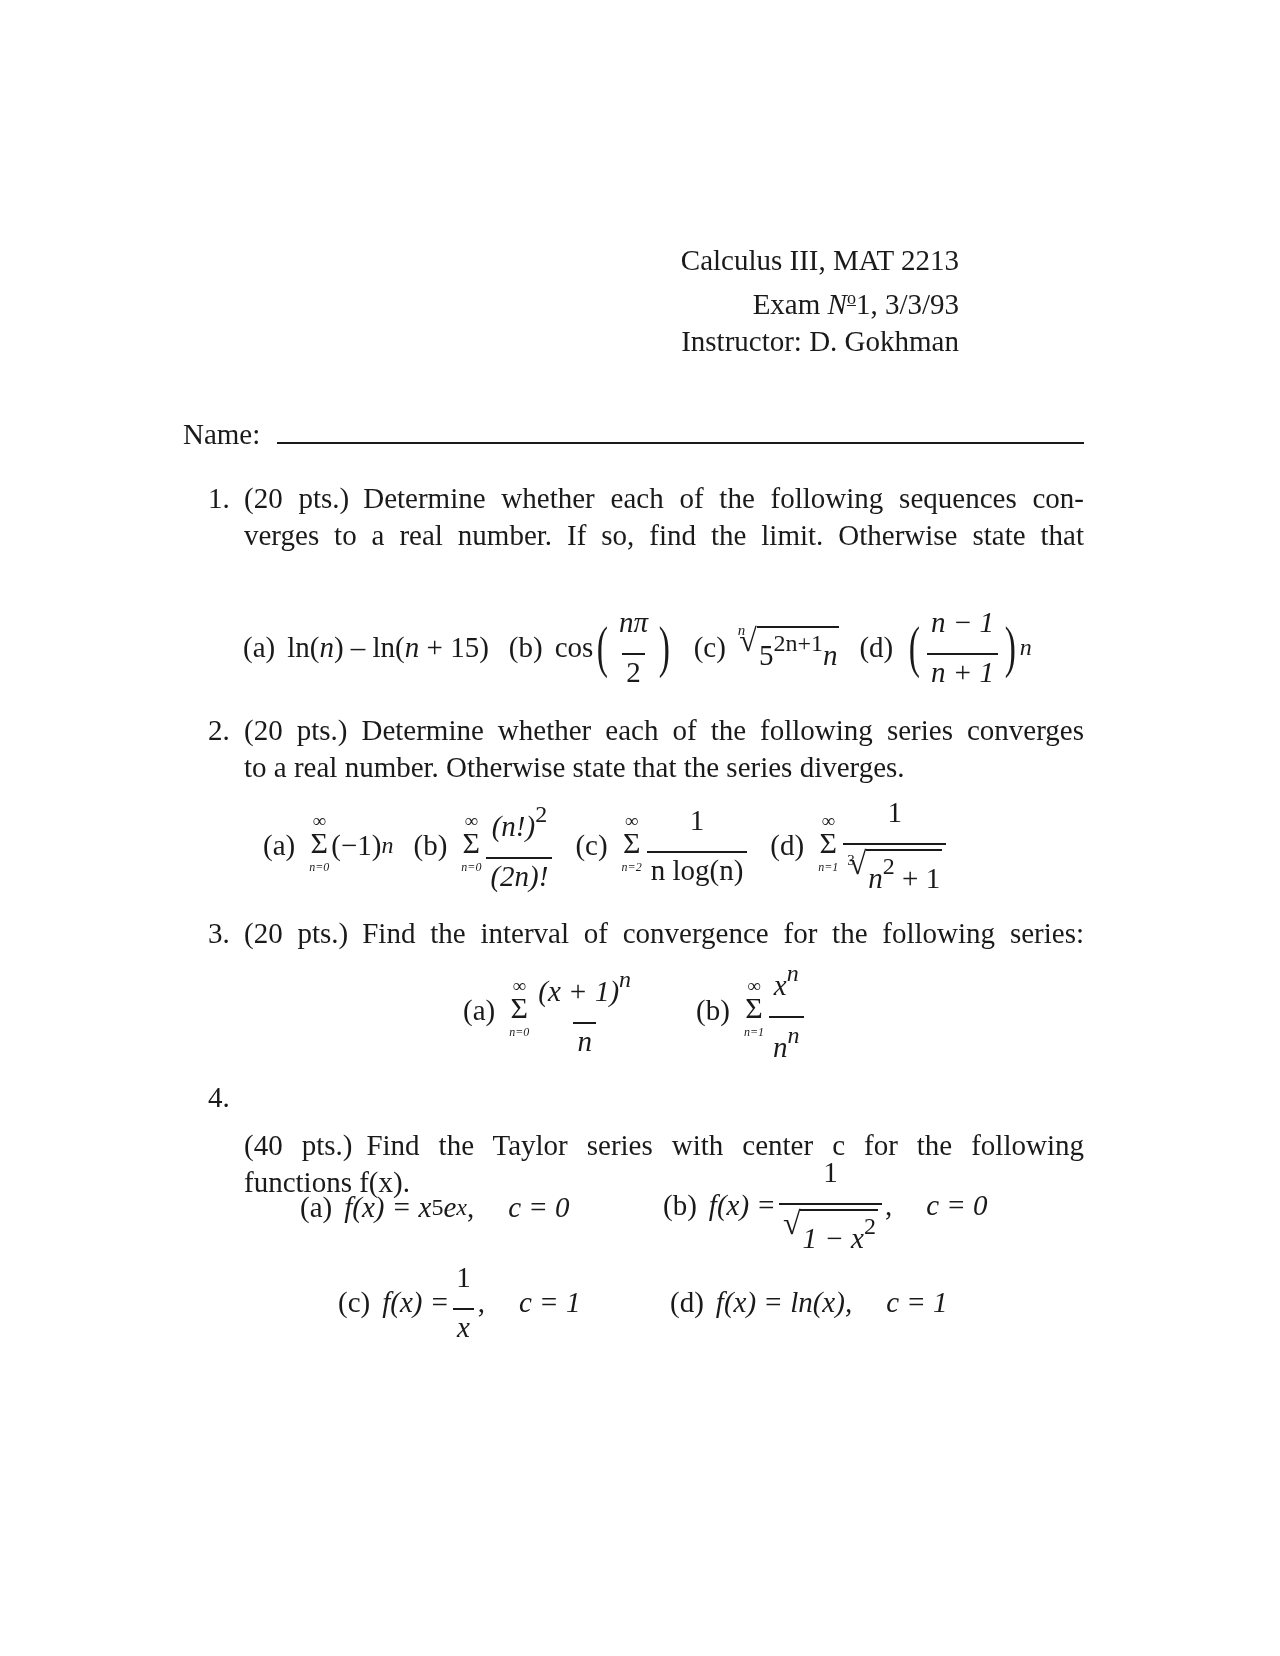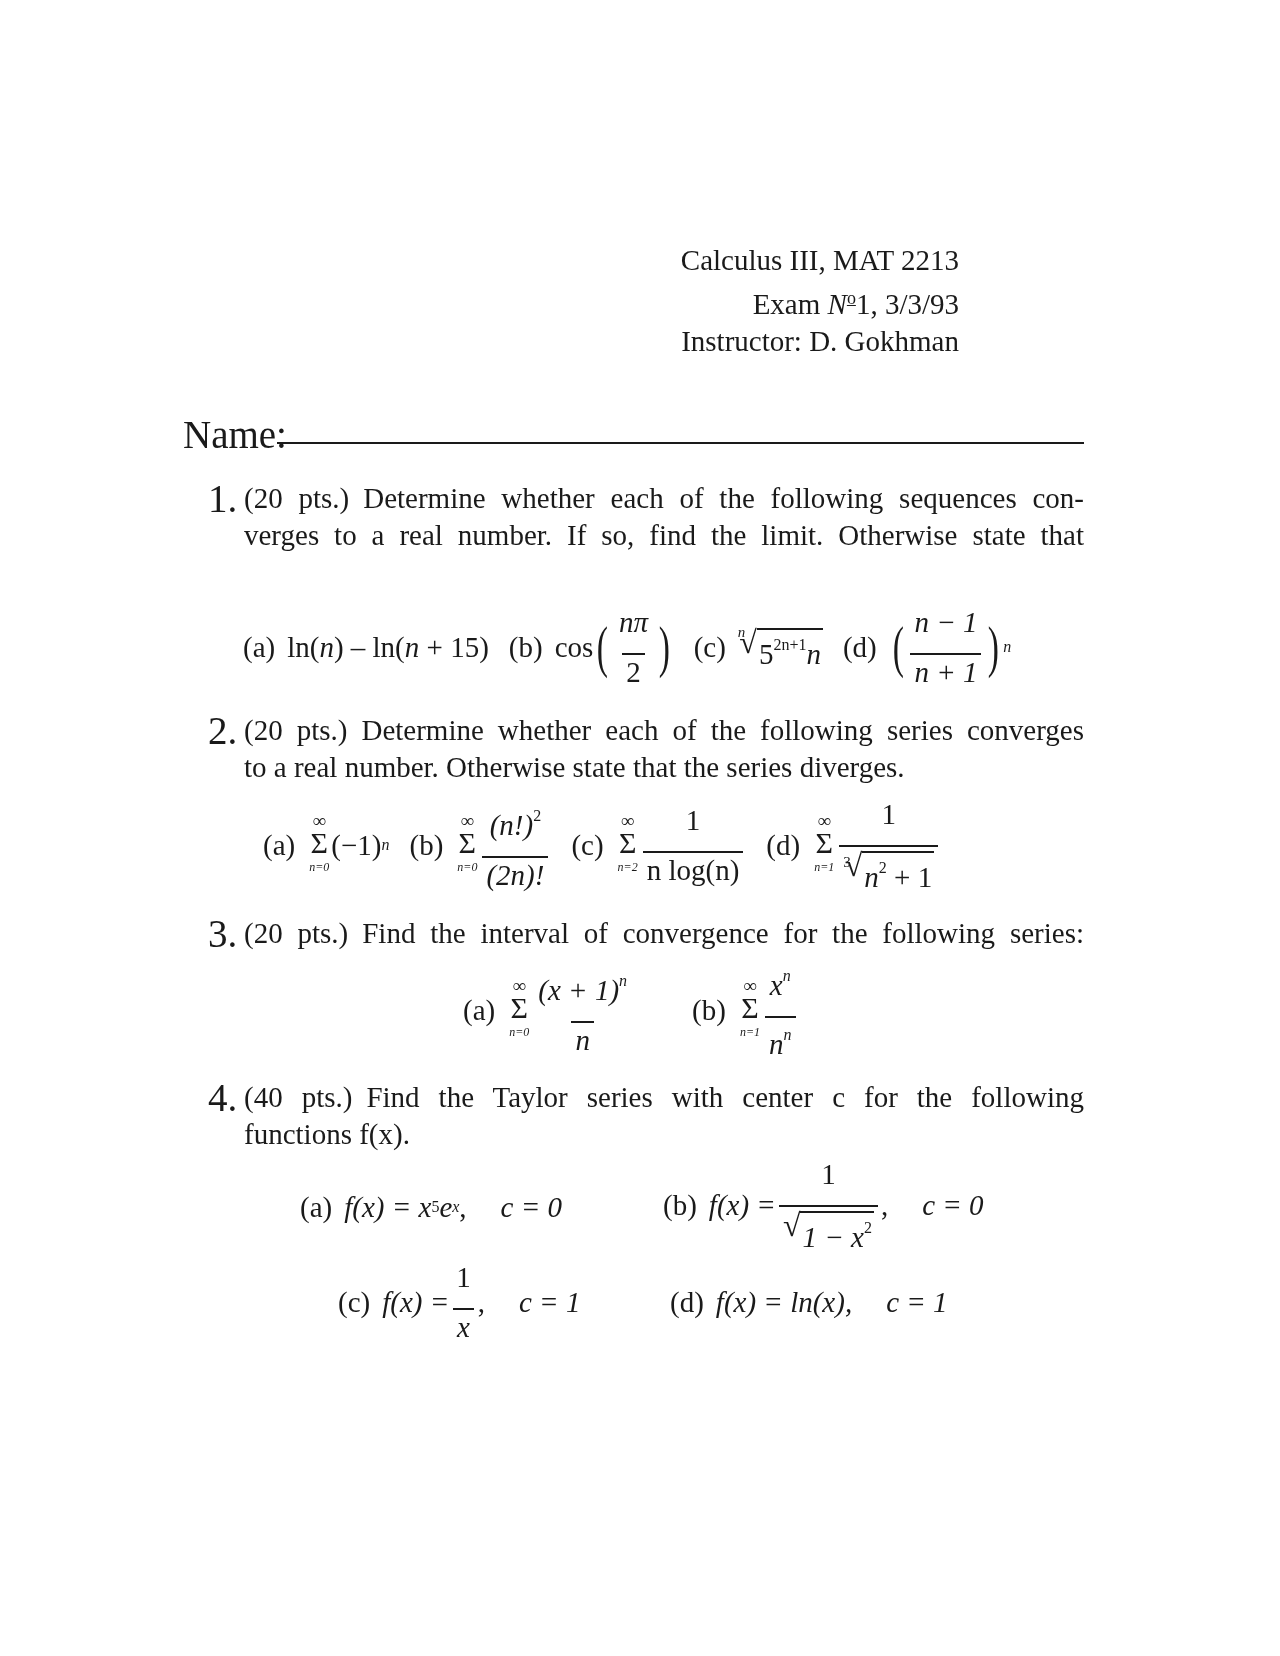--- a/index.html
+++ b/index.html
@@ -3,21 +3,21 @@
   <meta charset="utf-8">
   <style>
     html, body { margin: 0; padding: 0; background: #ffffff; }
     body {
       width: 1280px; height: 1656px; position: relative; overflow: hidden;
       font-family: "DejaVu Serif", "Liberation Serif", serif;
       color: #1a1a1a;
     }
     .page { position: absolute; left: 0; top: 0; width: 1154px; height: 1656px; }
     .abs { position: absolute; white-space: nowrap; }
-    .txt { font-family: "Liberation Serif", "DejaVu Serif", serif; font-size: 39px; line-height: 37px; }
+    .txt { font-family: "Liberation Serif", "DejaVu Serif", serif; font-size: 29px; line-height: 37px; }
     .it { font-style: italic; }
     .sc { font-variant: small-caps; }
 
     
     .header { position: absolute; right: 195px; top: 242px; text-align: right; }
     .header div { font-family: "Liberation Serif", serif; font-size: 29px; line-height: 37.5px; }
     .numero { font-style: italic; }
     .numero-o { text-decoration: underline; font-size: 18px; vertical-align: 10px; font-style: normal; }
 
     
@@ -29,21 +29,21 @@
     .q-body { position: absolute; left: 244px; width: 840px; text-align: justify; }
     .q-body p { margin: 0; font-family: "Liberation Serif", serif; font-size: 29px; line-height: 37px; }
     .pts { margin-right: 14px; }
 
     
     .math { font-family: "Liberation Serif", "DejaVu Serif", serif; font-size: 29px; }
     .frac { display: inline-flex; flex-direction: column; align-items: center; vertical-align: middle; margin: 0 3px; }
     .frac .num { padding: 0 4px 16px; line-height: 30px; }
     .frac .den { padding: 2px 4px 0; line-height: 30px; border-top: 2px solid #1a1a1a; }
     .big-paren { font-size: 56px; line-height: 56px; vertical-align: middle; font-weight: 200; transform: scaleX(0.6); display: inline-block; }
-    .sup { font-size: 16px; vertical-align: 14px; }
+    .sup { font-size: 24px; vertical-align: 14px; }
     .sum { display: inline-flex; flex-direction: column; align-items: center; vertical-align: middle; margin: 0 2px; }
     .sum .lim-top { font-size: 19px; line-height: 16px; }
     .sum .sigma { font-size: 30px; line-height: 28px; }
     .sum .lim-bot { font-size: 12px; line-height: 20px; font-style: italic; }
     .root { display: inline-flex; align-items: flex-start; vertical-align: middle; }
     .root .idx { font-size: 15px; font-style: italic; margin-right: -6px; margin-top: -2px; }
     .root .rad { font-size: 32px; line-height: 32px; }
     .root .under { border-top: 2px solid #1a1a1a; padding: 0 2px; line-height: 30px; margin-top: 2px; }
     .gap { display: inline-block; width: 20px; }
     .gap-l { display: inline-block; width: 34px; }
@@ -191,21 +191,21 @@
       <span class="lim-bot">n=1</span>
     </span>
     <span class="frac it">
       <span class="num"><span>x</span><span class="sup">n</span></span>
       <span class="den"><span>n</span><span class="sup">n</span></span>
     </span>
   </div>
 
   <div class="abs txt q-num" style="top:1079px;">4.</div>
   <div class="q-body" style="top:1079px;">
-    <p style="text-align:justify; text-align-last:justify;">
+    <p style="text-align:justify; text-align-last:justify;margin-top:48px;">
       <span class="pts">(40 pts.)</span><span>Find the Taylor series with center c for the following</span>
     </p>
     <p>functions f(x).</p>
   </div>
 
   <div class="abs math" style="left:300px; top:1172px; height:70px; display:flex; align-items:center;">
     <span class="label">(a)</span>
     <span class="it">f(x) = x</span>
       <span class="sup">5</span>
       <span class="it">e</span>

